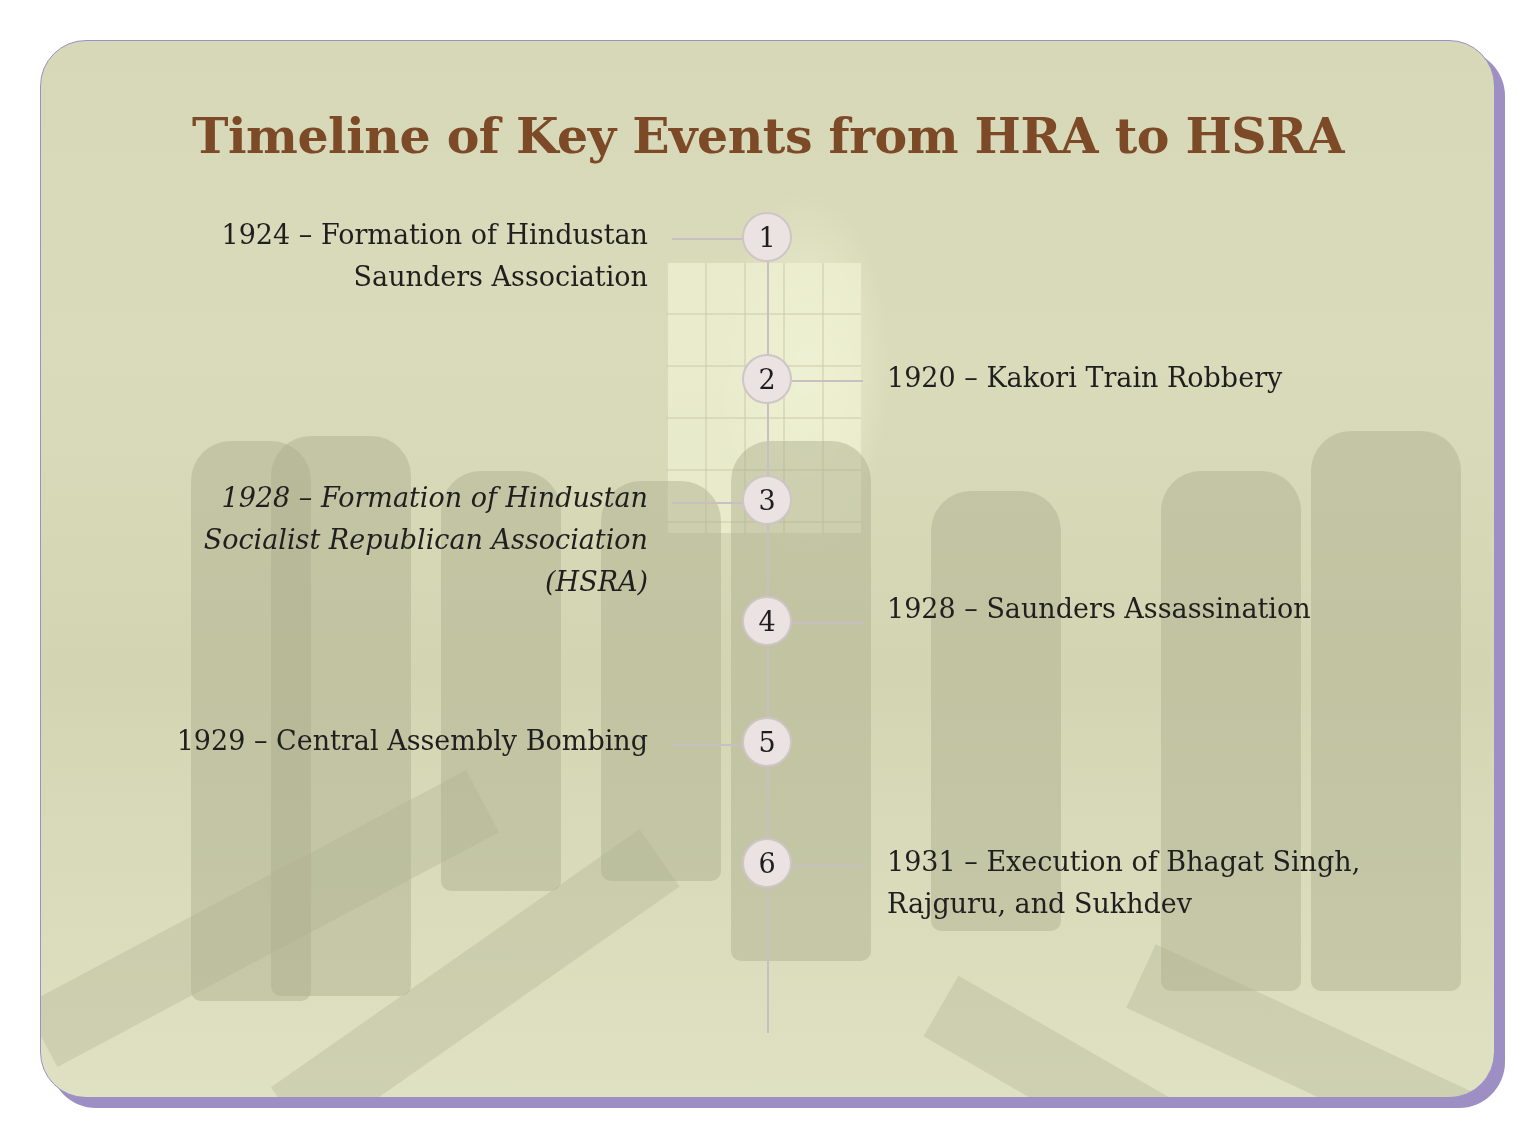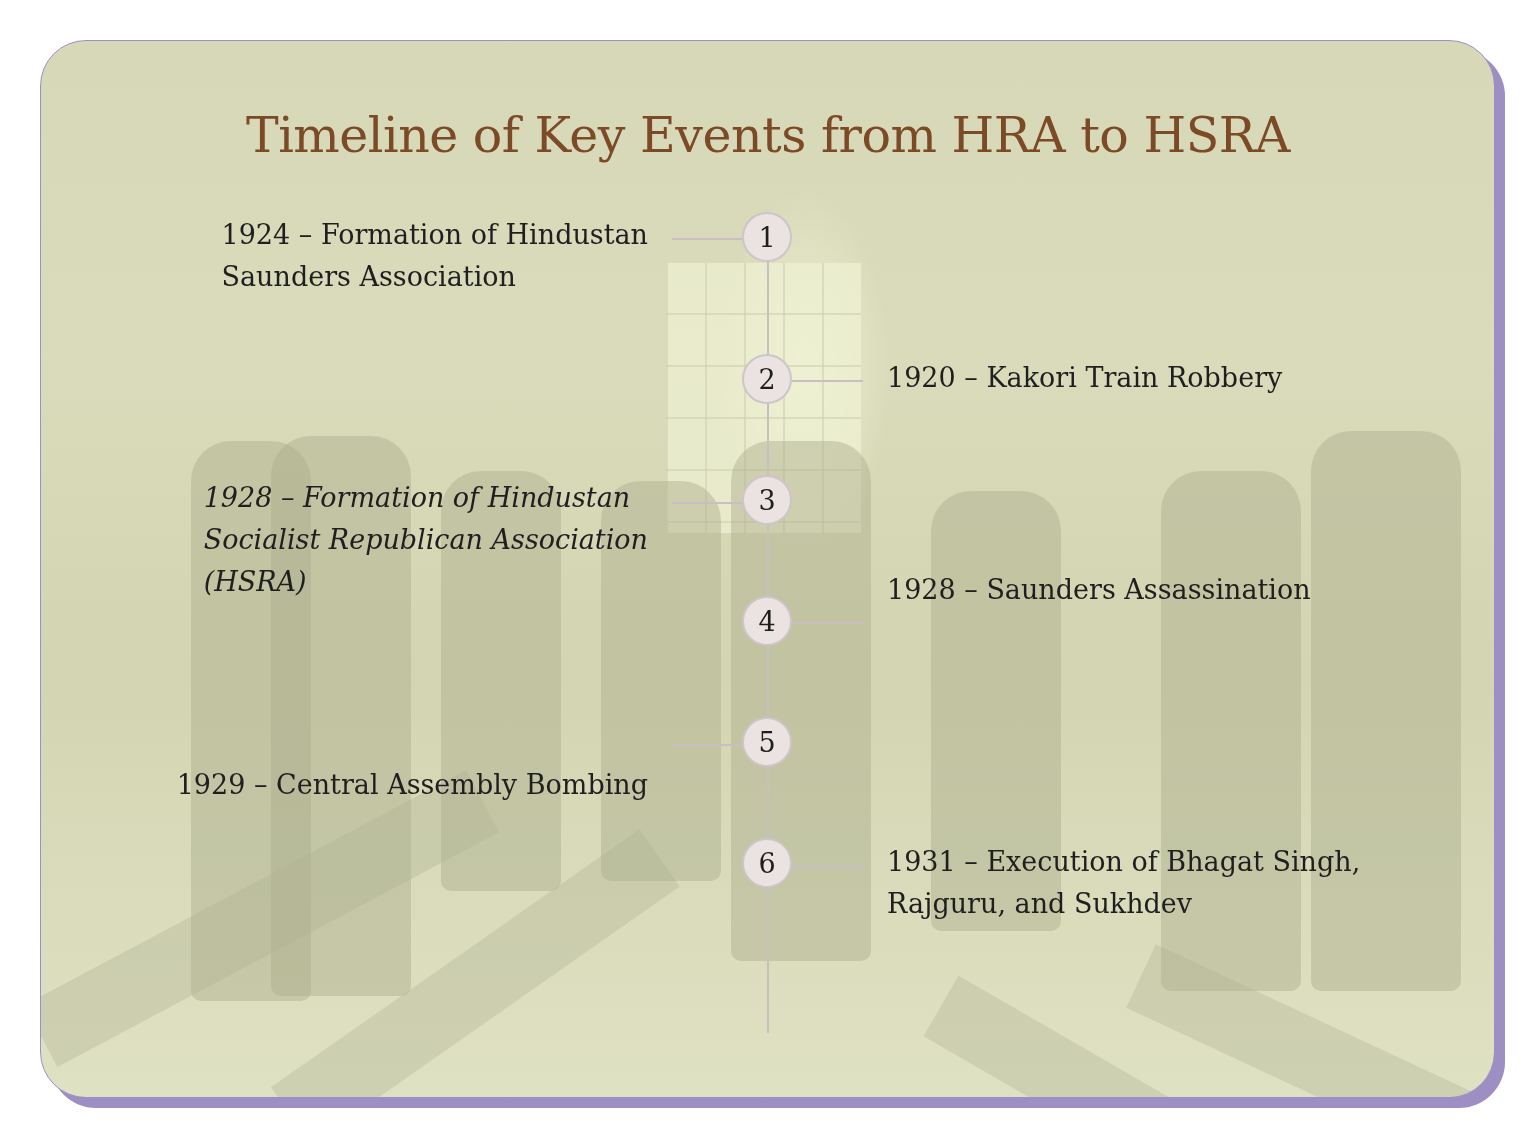--- a/index.html
+++ b/index.html
@@ -8,27 +8,27 @@
   .card { position:absolute; left:40px; top:40px; width:1453px; height:1056px; border-radius:46px; border:1.5px solid #9d8fc4; overflow:hidden;
     background:
       radial-gradient(ellipse 120px 260px at 765px 330px, rgba(240,242,214,0.9), rgba(240,242,214,0) 70%),
       linear-gradient(180deg, #d6d8b8 0%, #d9dbba 30%, #d3d5b2 60%, #dfe1c3 100%); }
   .bg-window { position:absolute; left:625px; top:222px; width:195px; height:270px; background:rgba(238,240,210,0.75); }
   .bg-window::before { content:""; position:absolute; inset:0;
     background-image: linear-gradient(90deg, rgba(200,202,170,0.5) 2px, transparent 2px), linear-gradient(0deg, rgba(200,202,170,0.5) 2px, transparent 2px);
     background-size:39px 52px; }
   .figure { position:absolute; background:rgba(170,172,140,0.45); border-radius:40px 40px 10px 10px; }
   .shadow-stripe { position:absolute; height:70px; background:rgba(175,178,145,0.35); transform-origin:left center; }
-  .title { position:absolute; left:0; top:107px; width:1536px; text-align:center; font-family:"DejaVu Serif", serif; font-size:49px; font-weight:normal; color:#7c4a26; letter-spacing:-0.5px; }
+  .title { position:absolute; left:0; top:107px; width:1536px; text-align:center; font-family:"DejaVu Serif", serif; font-size:49px; font-weight:bold; color:#7c4a26; letter-spacing:-0.5px; }
   .vline { position:absolute; left:767px; top:238px; width:2px; height:795px; background:#c9bfc2; }
   .hline { position:absolute; height:2px; background:#c9bfc2; }
   .node { position:absolute; width:46px; height:46px; border-radius:50%; background:#ebe3e1; border:2.5px solid #cfc4c6; box-sizing:content-box;
     display:flex; align-items:center; justify-content:center; font-family:"DejaVu Serif", serif; font-size:27px; color:#1e1e1e; }
   .label { position:absolute; font-family:"DejaVu Serif", serif; font-size:27px; line-height:42px; color:#1f1f1f; }
-  .label.left { right:888px; }
+  .label.left { text-align:right; right:888px; }
   .label.right { text-align:left; left:887px; }
 </style>
 </head>
 <body>
 
 <div class="card-shadow"></div>
 <div class="card">
   <div class="bg-window"></div>
   <div class="figure" style="left:150px;top:400px;width:120px;height:560px;"></div>
   <div class="figure" style="left:230px;top:395px;width:140px;height:560px;"></div>
@@ -64,27 +64,27 @@
 <div class="hline" style="left:672px;top:502px;width:72px;"></div>
 <div class="node" style="left:742px;top:475px;">3</div>
 <div class="label left" style="top:477px;font-style:italic;">
   <div>1928 – Formation of Hindustan</div>
   <div>Socialist Republican Association</div>
   <div>(HSRA)</div>
 </div>
 
 <div class="hline" style="left:792px;top:622px;width:71px;"></div>
 <div class="node" style="left:742px;top:596px;">4</div>
-<div class="label right" style="top:569px;">
+<div class="label right" style="top:588px;">
   <div>1928 – Saunders Assassination</div>
 </div>
 
 <div class="hline" style="left:672px;top:744px;width:72px;"></div>
 <div class="node" style="left:742px;top:717px;">5</div>
-<div class="label left" style="top:720px;margin-top:44px;">
+<div class="label left" style="top:720px;">
   <div>1929 – Central Assembly Bombing</div>
 </div>
 
 <div class="hline" style="left:792px;top:865px;width:71px;"></div>
 <div class="node" style="left:742px;top:838px;">6</div>
 <div class="label right" style="top:841px;">
   <div>1931 – Execution of Bhagat Singh,</div>
   <div>Rajguru, and Sukhdev</div>
 </div>
 

